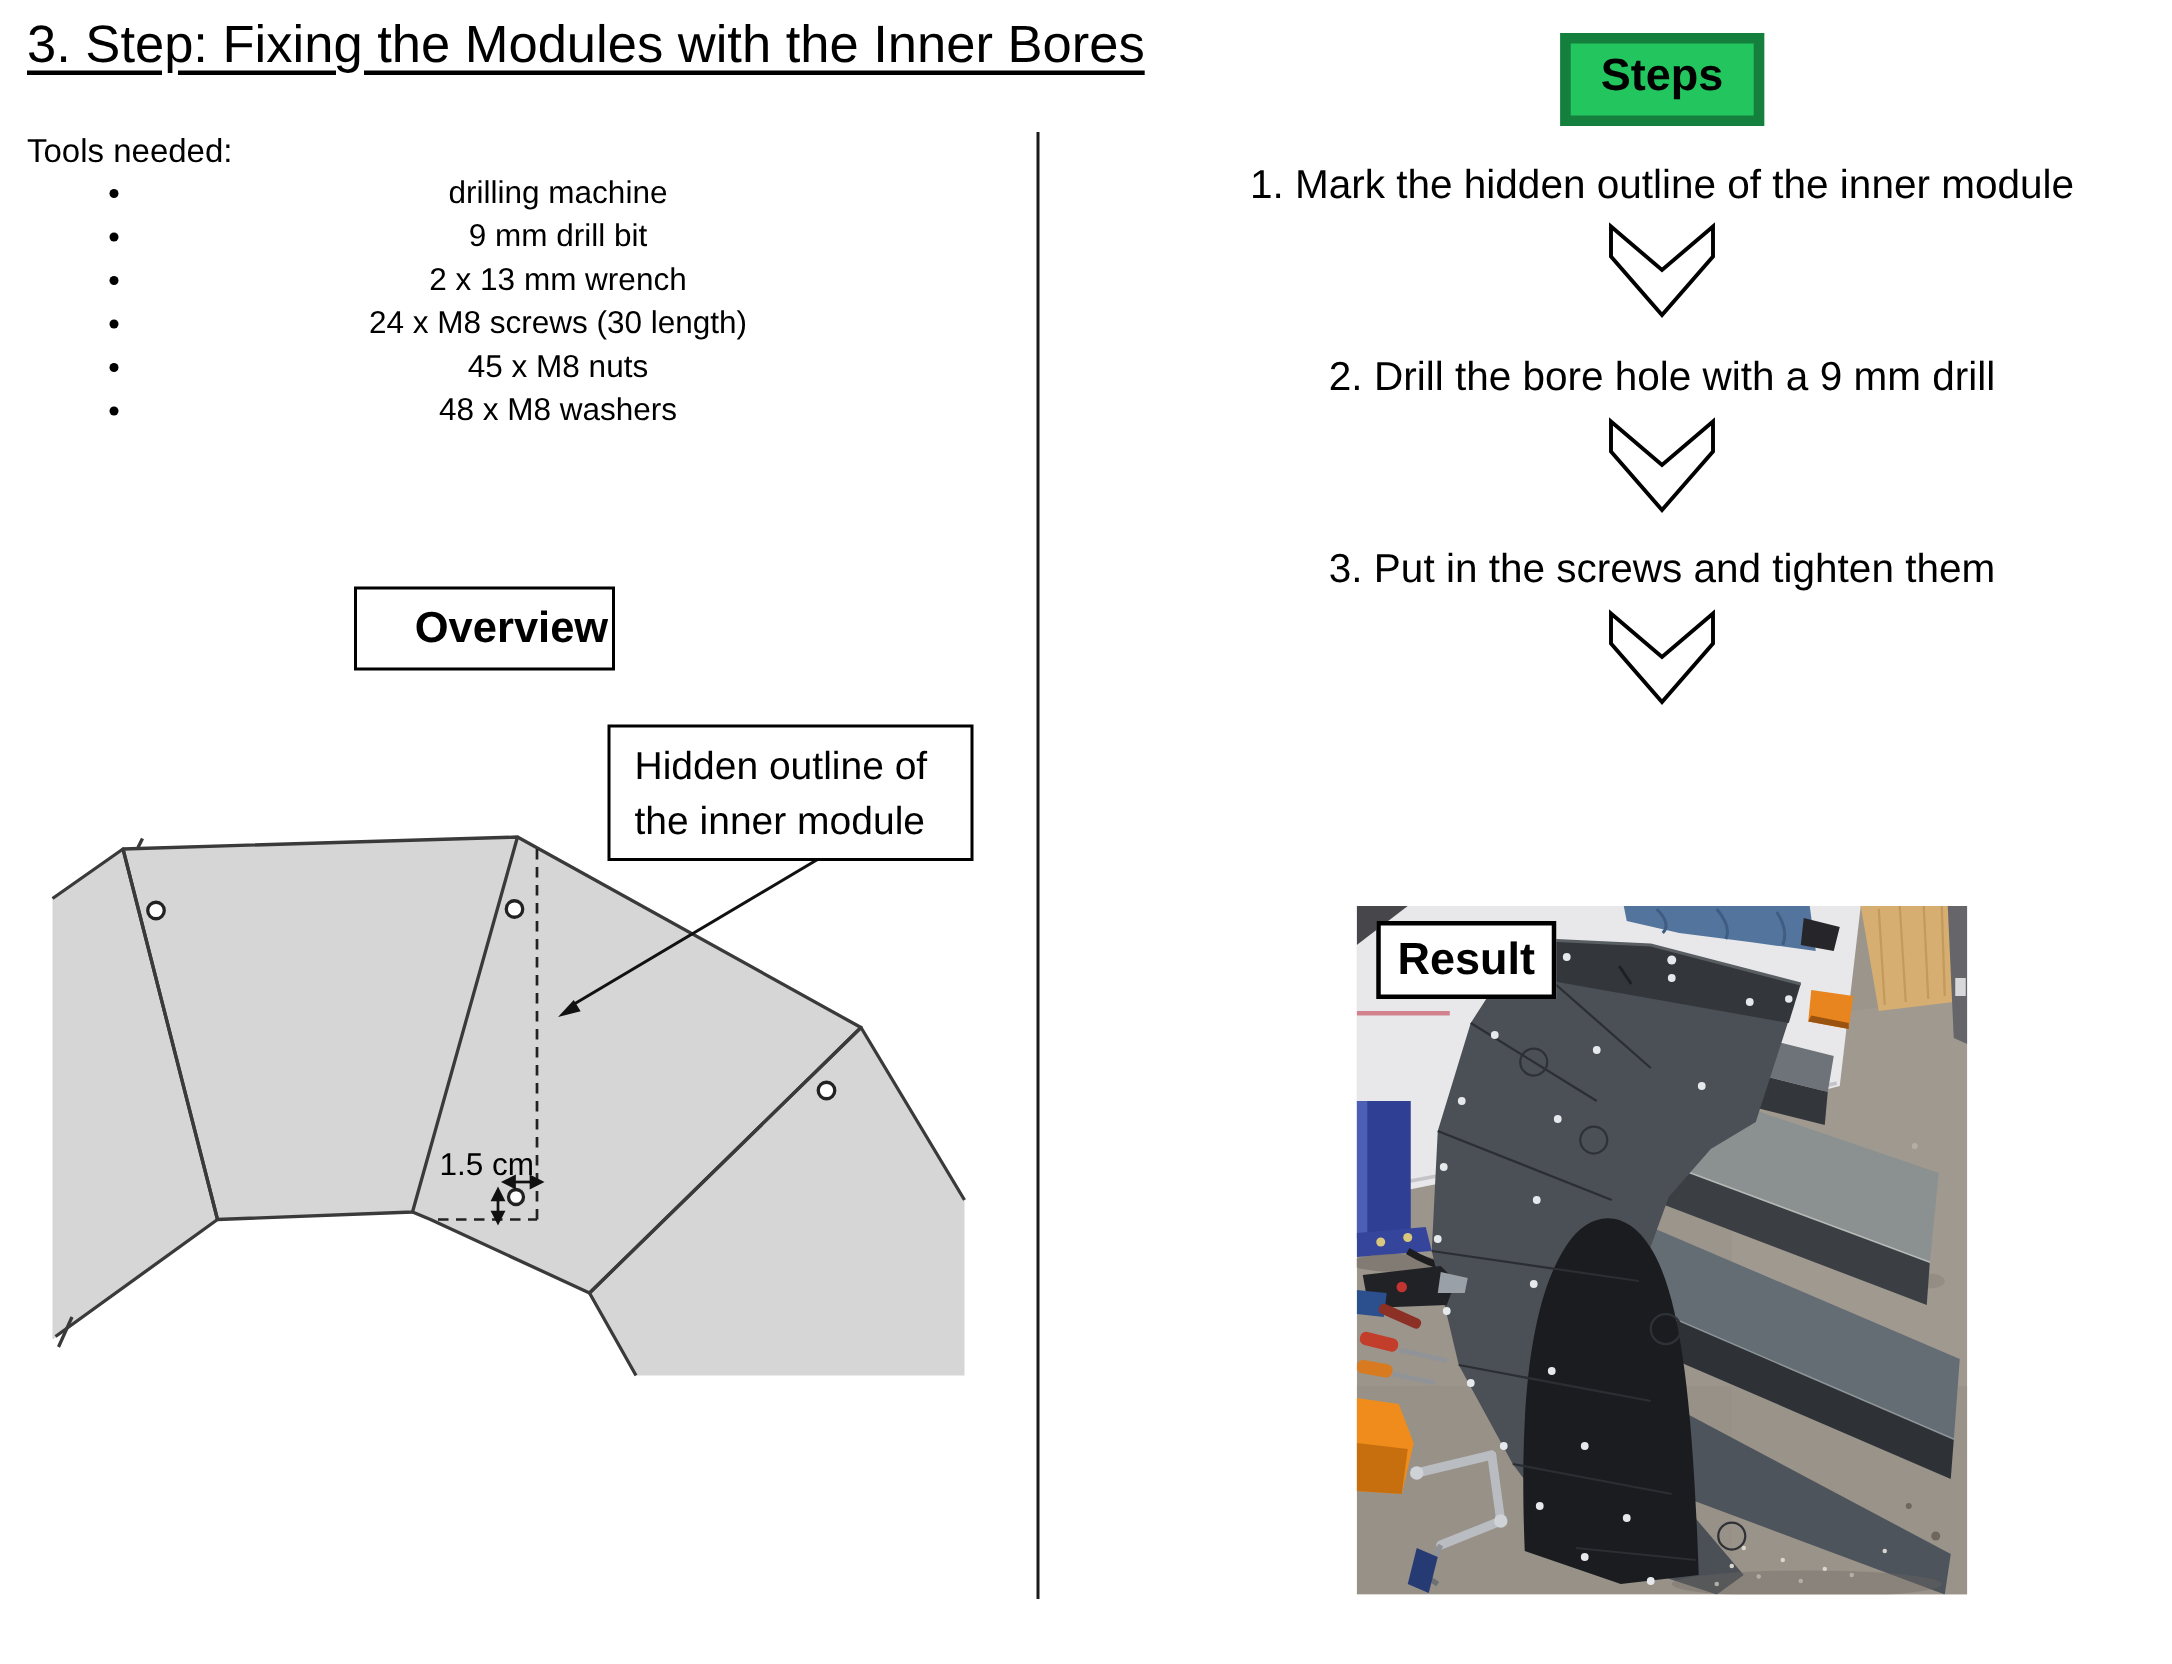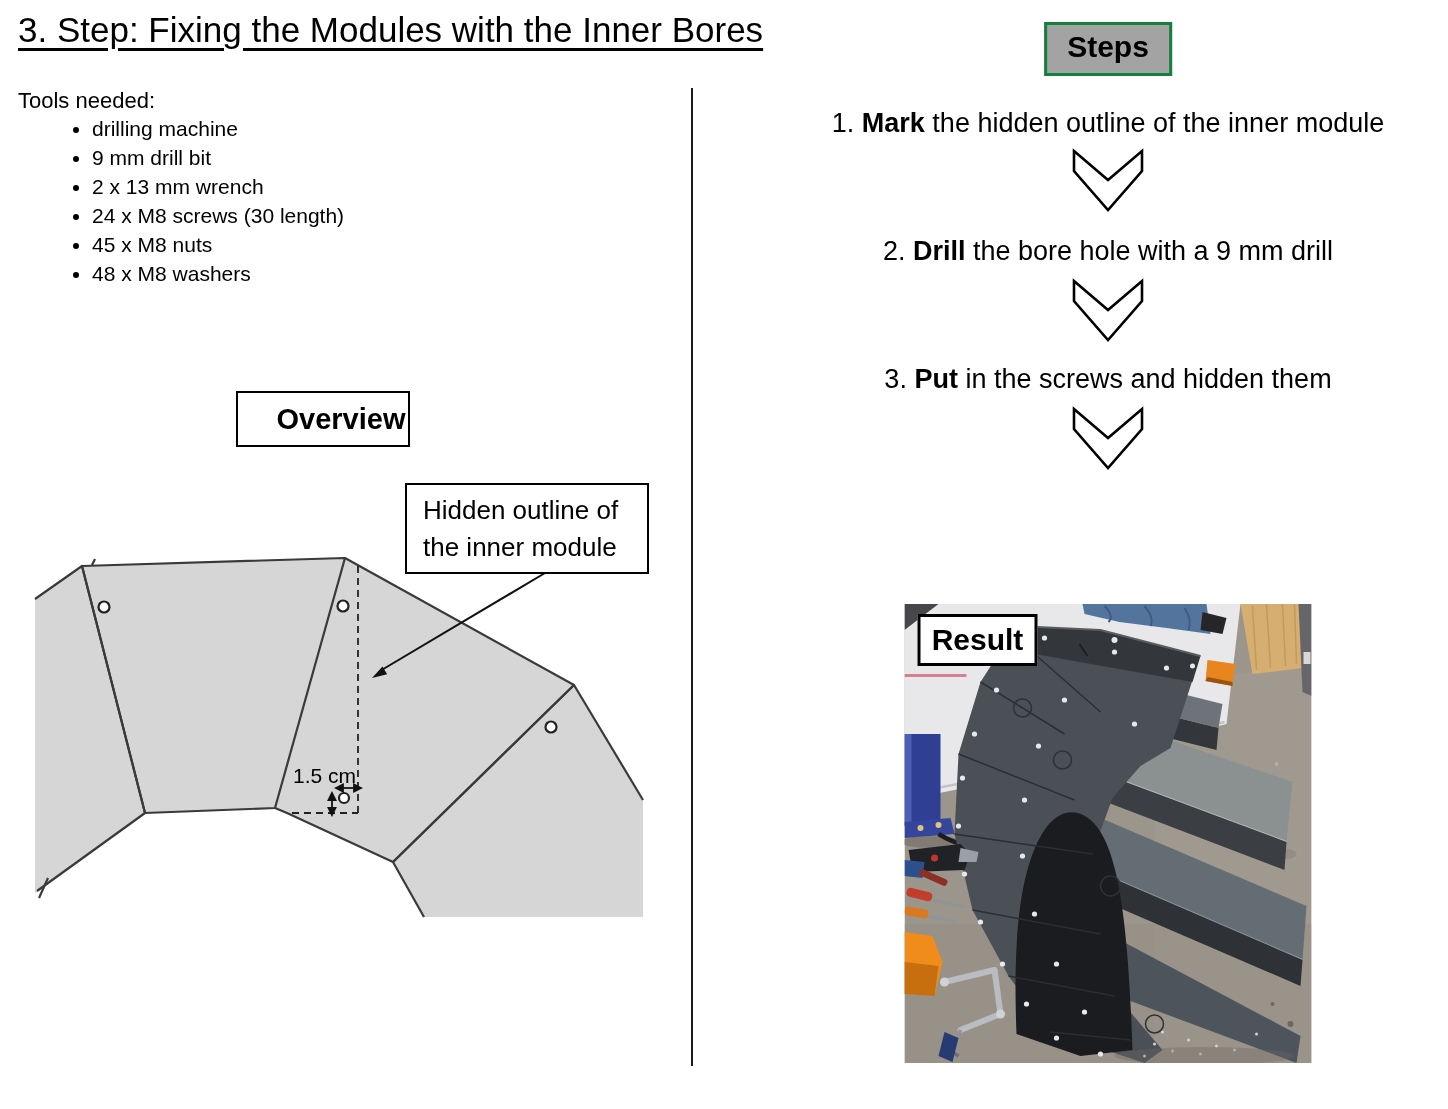--- a/index.html
+++ b/index.html
@@ -7,42 +7,42 @@
     width:1448px;height:1109px;position:relative;background:#ffffff;
     font-family:"Liberation Sans",sans-serif;color:#000;overflow:hidden;
   }
   .page-title{
     position:absolute;left:18px;top:10px;font-size:35px;font-weight:400;
     text-decoration:underline;text-underline-offset:6px;white-space:nowrap;
   }
   .tools-heading{position:absolute;left:18px;top:88px;font-size:22px;font-weight:400;}
   .tools-list{
     position:absolute;left:0px;top:114px;margin:0;padding-left:92px;
-    font-size:21px;line-height:29px;list-style:disc;width:560px;
+    font-size:21px;line-height:29px;list-style:disc;width:560px;text-align:center;
   }
   .divider{position:absolute;left:691px;top:88px;width:2px;height:978px;background:#1a1a1a;}
   .overview-box{
     position:absolute;left:236px;top:391px;width:174px;height:56px;border:2px solid #000;
     display:flex;align-items:center;justify-content:center;font-size:29px;font-weight:700;
     box-sizing:border-box;background:#fff;padding-left:36px;
   }
   .diagram-svg{position:absolute;left:30px;top:545px;}
   .callout-box{
     position:absolute;left:405px;top:483px;width:244px;height:91px;border:2px solid #000;
     background:#fff;box-sizing:border-box;font-size:26px;line-height:37px;
     padding:7px 0 0 16px;
   }
   .right-panel{position:absolute;left:740px;top:0;width:736px;height:1109px;}
   .steps-box{
     position:absolute;top:22px;left:50%;transform:translateX(-50%);
-    border:3px solid #15803d;background:#a3a3a3;padding:5px 20px 9px 20px;
+    border:7px solid #15803d;background:#22c55e;padding:5px 20px 9px 20px;
     font-size:30px;font-weight:700;
   }
   .step{position:absolute;width:100%;text-align:center;font-size:27px;}
-  .step .b{font-weight:700;text-align:right;}
+  .step .b{font-weight:400;text-align:right;}
   .step-1{top:108px;}
   .step-2{top:236px;}
   .step-3{top:364px;}
   .step-4{top:494px;left:50%;transform:translateX(-50%);width:600px;line-height:33px;}
   .chev{position:absolute;left:50%;transform:translateX(-50%);}
   .chev-1{top:148px;}
   .chev-2{top:278px;}
   .chev-3{top:406px;}
   .photo-wrap{
     position:absolute;top:604px;left:50%;transform:translateX(-50%);
@@ -138,21 +138,21 @@
   <svg class="chev chev-1" width="76" height="66" viewBox="0 0 76 66">
     <path d="M4,3 L38,32 L72,3 L72,23 L38,62 L4,23 Z" fill="#fff" stroke="#000" stroke-width="2.6"></path>
   </svg>
 
   <div class="step step-2"><span>2.</span> <span class="b">Drill</span><span> the bore hole with a 9 mm drill</span></div>
 
   <svg class="chev chev-2" width="76" height="66" viewBox="0 0 76 66">
     <path d="M4,3 L38,32 L72,3 L72,23 L38,62 L4,23 Z" fill="#fff" stroke="#000" stroke-width="2.6"></path>
   </svg>
 
-  <div class="step step-3"><span>3.</span> <span class="b">Put</span><span> in the screws and hidden them</span></div>
+  <div class="step step-3"><span>3.</span> <span class="b">Put</span><span> in the screws and tighten them</span></div>
 
   <svg class="chev chev-3" width="76" height="66" viewBox="0 0 76 66">
     <path d="M4,3 L38,32 L72,3 L72,23 L38,62 L4,23 Z" fill="#fff" stroke="#000" stroke-width="2.6"></path>
   </svg>
 
 
   <div class="photo-wrap">
     <svg class="photo-svg" role="img" width="407" height="459" viewBox="0 0 407 459" xmlns="http://www.w3.org/2000/svg" aria-label="Workshop photo of the assembled module ring with bolted metal plates and inner steps standing on a concrete floor">
 
       <g>

